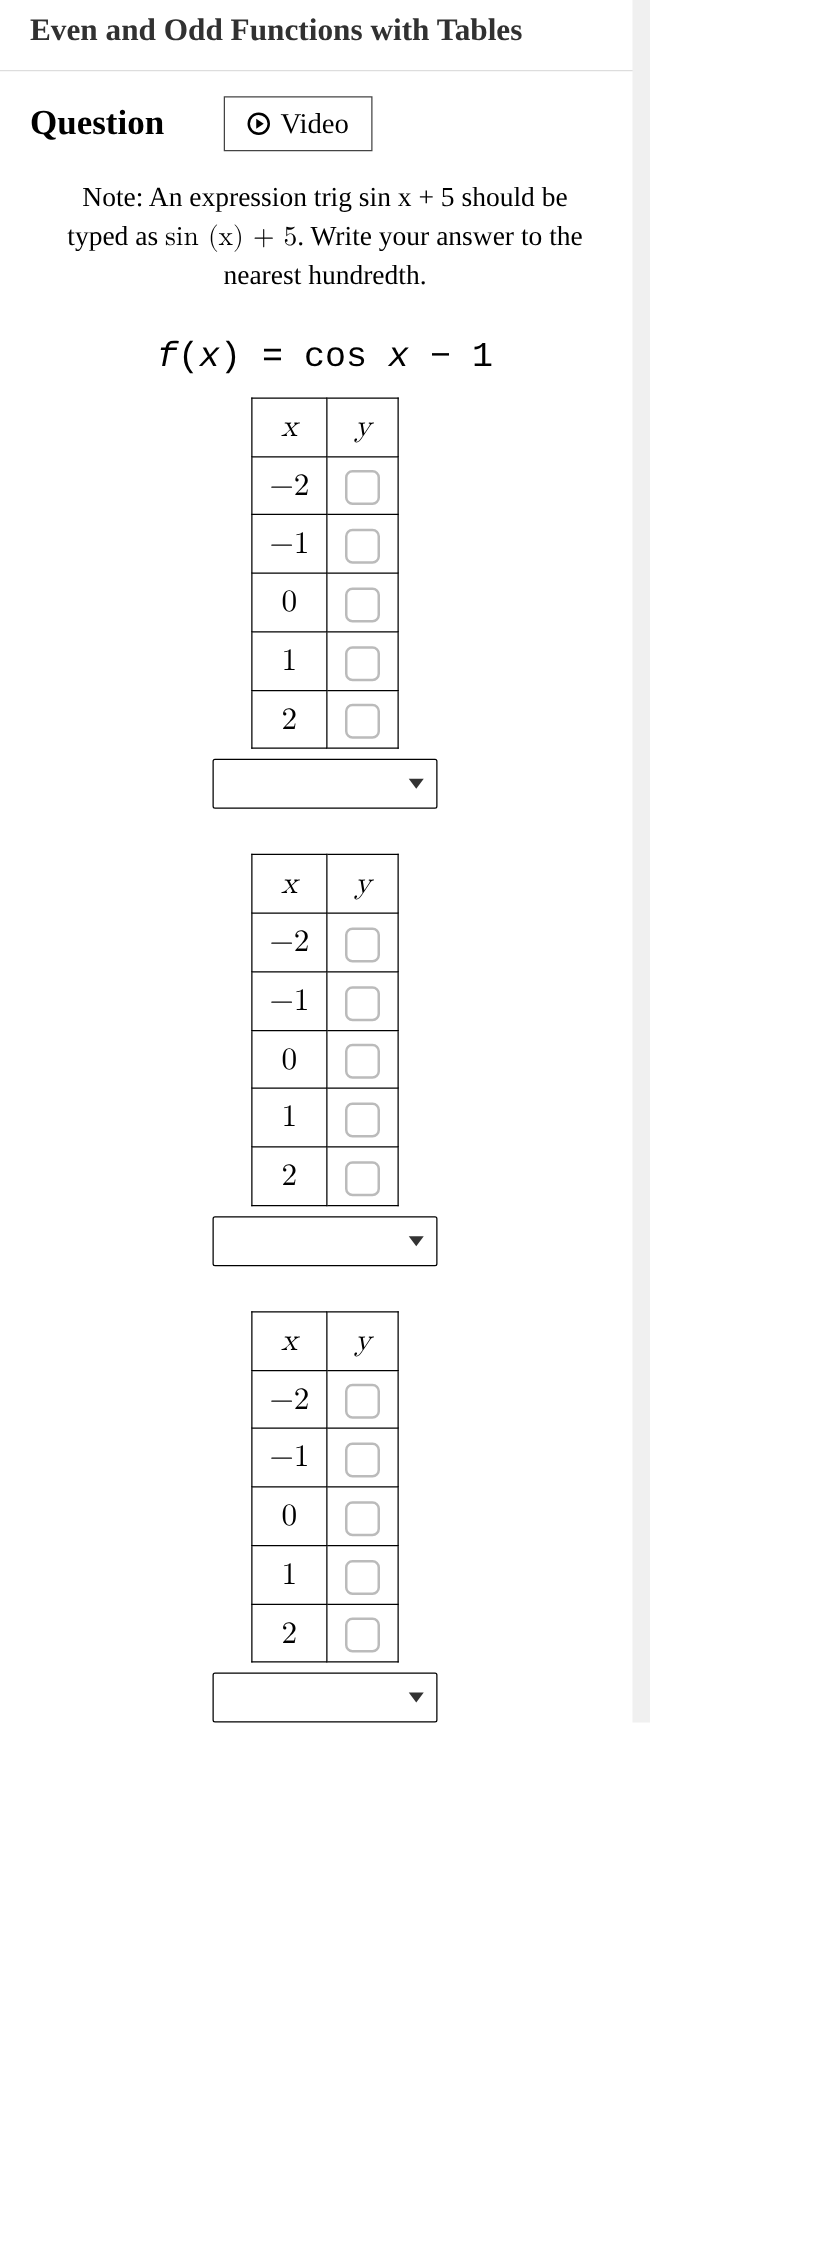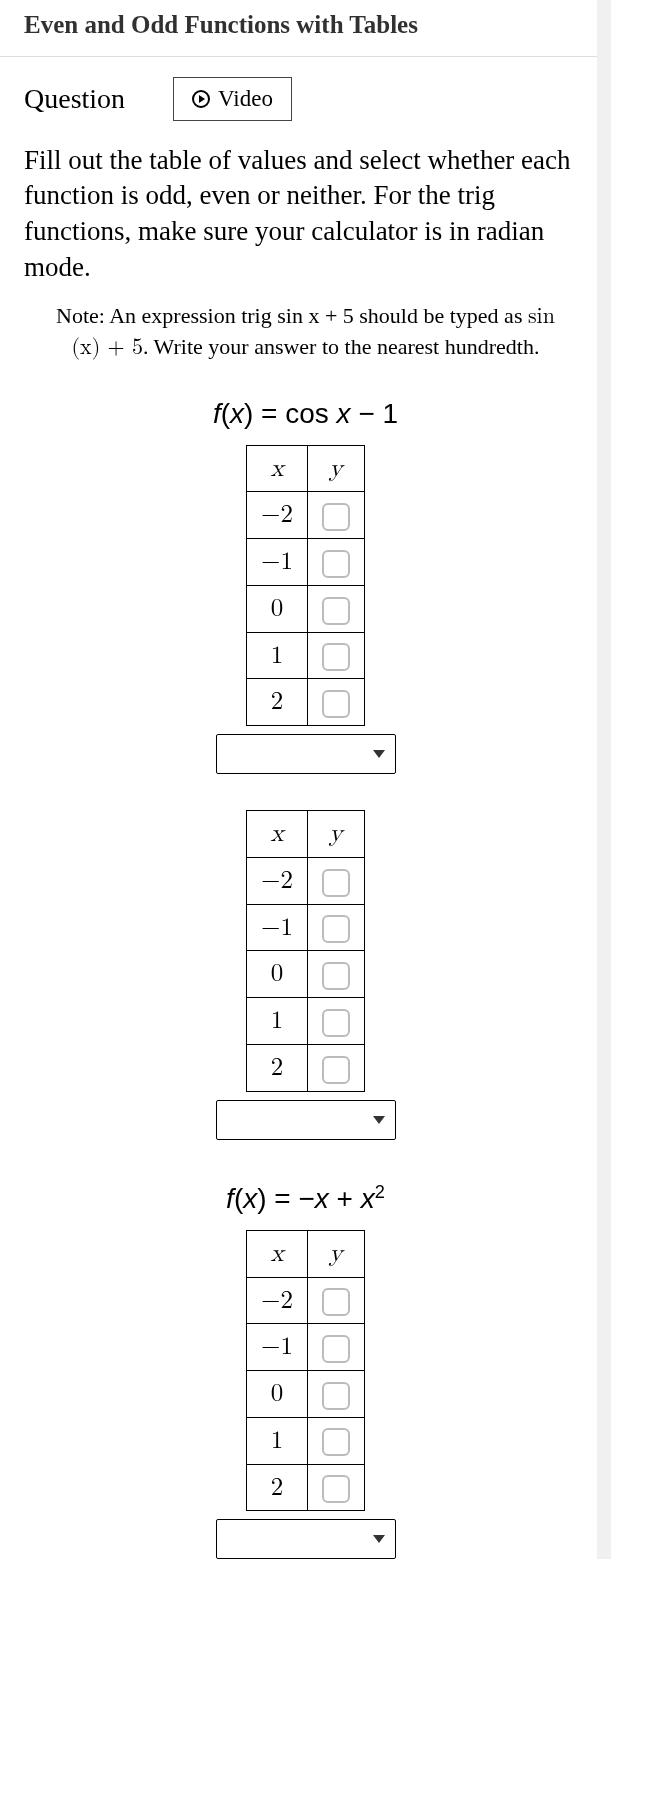--- a/index.html
+++ b/index.html
@@ -6,21 +6,21 @@
   body {
     margin: 0;
     padding: 0;
     font-family: Georgia, 'Times New Roman', serif;
     background: #fff;
     color: #000;
     font-size: 24px;
     line-height: 1.35;
   }
   .page {
-    width: 611px;
+    width: 520px;
     padding: 0;
     position: relative;
   }
   .scrollbar-track {
     position: absolute;
     right: 0;
     top: 0;
     bottom: 0;
     width: 14px;
     background: #f0f0f0;
@@ -34,21 +34,21 @@
     font-size: 25px;
     color: #313131;
   }
   .question-row {
     display: flex;
     align-items: center;
     gap: 14px;
     padding: 20px 24px 8px 24px;
   }
   .question-label {
-    font-weight: normal;
+    font-weight: bold;
     font-size: 28px;
     flex: 0 0 auto;
     margin-right: 34px;
   }
   .btn {
     border: 1.5px solid #444;
     border-radius: 0;
     background: #fff;
     font-family: inherit;
     font-size: 23px;
@@ -83,21 +83,21 @@
     padding: 14px 48px 10px 48px;
     font-size: 22px;
     text-align: center;
     line-height: 1.4;
   }
   .func-block {
     text-align: center;
     padding: 12px 0 0 0;
   }
   .func-eq {
-    font-family: Liberation Sans, sans-serif;
+    font-family: Liberation Mono, monospace;
     font-size: 28px;
     font-style: italic;
     padding: 10px 0 6px 0;
     display:inline-block;
   }
   .func-eq .up { font-style: normal; }
   table.vals {
     border-collapse: collapse;
     margin: 6px auto 0 auto;
     font-family: 'Latin Modern Math','STIX Two Math','Cambria Math',Georgia,serif;
@@ -152,21 +152,20 @@
 </div>
 
 <div class="question-row">
   <span class="question-label">Question</span>
   <button class="btn">
     <span class="play-icon"></span>
     <span>Video</span>
   </button>
 </div>
 
-<div class="prompt">Fill out the table of values and select whether each function is odd, even or neither. For the trig functions, make sure your calculator is in radian mode.</div>
 
 <div class="note">
   <span>Note: An expression trig </span><span style="font-family:Liberation Serif, serif">sin x + 5</span><span> should be typed as </span><span style="font-family:'Latin Modern Math',Georgia,serif">sin (x) + 5</span><span>. Write your answer to the nearest hundredth.</span>
 </div>
 
 <div class="func-block">
   <div class="func-eq">
     <span>f</span><span class="up">(</span><span>x</span><span class="up">)</span> <span class="up">=</span> <span class="up">cos</span> <span>x</span> <span class="up">−</span> <span class="up">1</span>
   </div>
   <table class="vals">
@@ -232,23 +231,20 @@
           </tr>
   </tbody>
       </table>
   <div class="select-row">
     <span></span>
     <span class="chev"></span>
   </div>
 </div>
 
 <div class="func-block">
-  <div class="func-eq">
-    <span>f</span><span class="up">(</span><span>x</span><span class="up">)</span> <span class="up">=</span> <span class="up">−</span><span>x</span> <span class="up">+</span> <span>x</span><sup>2</sup>
-  </div>
   <table class="vals">
     <tbody>
           <tr>
             <th>x</th>
             <th>y</th>
           </tr>
     <tr>
             <td>−2</td>
             <td class="ycell"><span class="ybox"></span></td>
           </tr>

